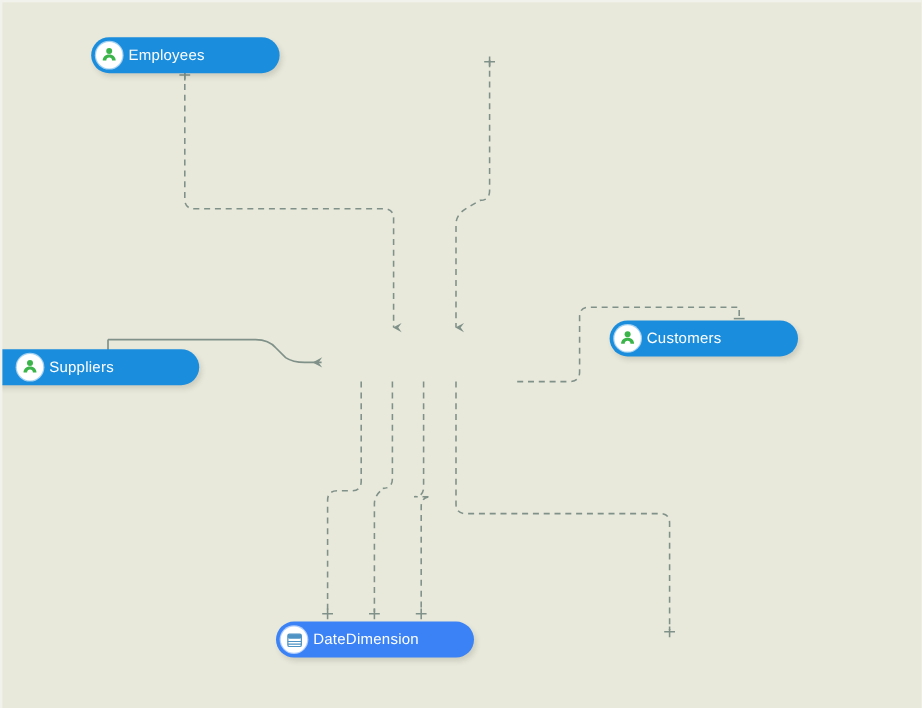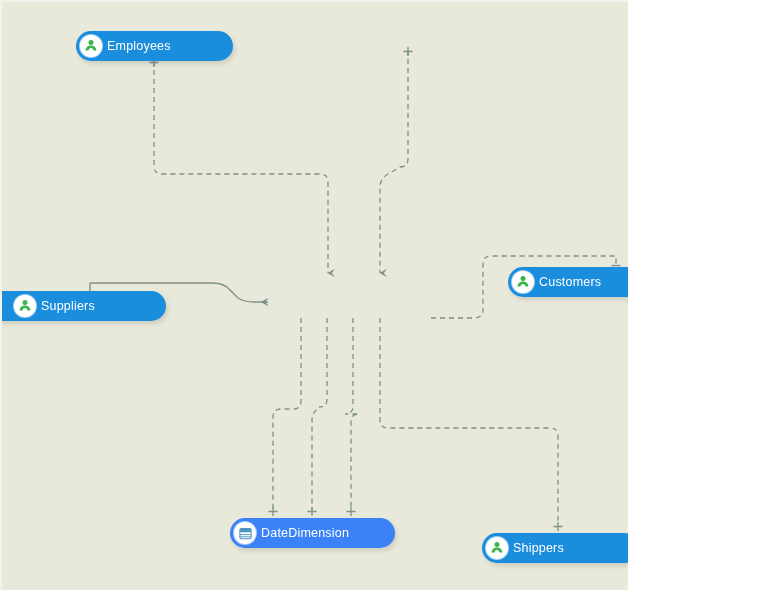--- a/index.html
+++ b/index.html
@@ -5,21 +5,21 @@
 <style>
   html,body{margin:0;padding:0;}
   body{
     width:768px;height:590px;
     background:#ffffff;
     font-family:"Liberation Sans", sans-serif;
     overflow:hidden;
   }
   #canvas{
     position:relative;
-    width:628px;height:590px;
+    width:768px;height:590px;
     background:#e8e8db;
     border-top:2px solid #f2f2ec;
     border-left:2px solid #f2f2ec;
     box-sizing:border-box;
     overflow:hidden;
   }
   #edge-layer{
     position:absolute;left:0;top:0;width:768px;height:590px;
     pointer-events:none;
   }
@@ -150,23 +150,14 @@
       <svg width="15" height="15" viewBox="0 0 16 16" aria-hidden="true">
         <rect x="2" y="2.6" width="12" height="11" rx="1.4" fill="#ffffff" stroke="#4f93c4" stroke-width="1.1"></rect>
         <rect x="2" y="2.6" width="12" height="4" rx="1.4" fill="#4f93c4"></rect>
         <line x1="2" y1="9.2" x2="14" y2="9.2" stroke="#4f93c4" stroke-width="1"></line>
         <line x1="2" y1="11.5" x2="14" y2="11.5" stroke="#4f93c4" stroke-width="1"></line>
       </svg>
     </span>
     <span class="label">DateDimension</span>
   </div>
 
-  <div class="node" id="node-shippers" style="left:480px;top:531px;width:157px;background:#1b8ddd;">
-    <span class="badge">
-      <svg width="16" height="16" viewBox="0 0 16 16" aria-hidden="true">
-        <circle cx="8" cy="4.6" r="2.5" fill="#3bb54a"></circle>
-        <path d="M8 7.4 C4.6 7.4 2.6 9.6 2.6 12.4 L5.6 12.4 C5.6 10.8 6.6 9.9 8 9.9 C9.4 9.9 10.4 10.8 10.4 12.4 L13.4 12.4 C13.4 9.6 11.4 7.4 8 7.4 Z" fill="#3bb54a"></path>
-      </svg>
-    </span>
-    <span class="label">Shippers</span>
-  </div>
 
 </div>
 
 </body></html>

